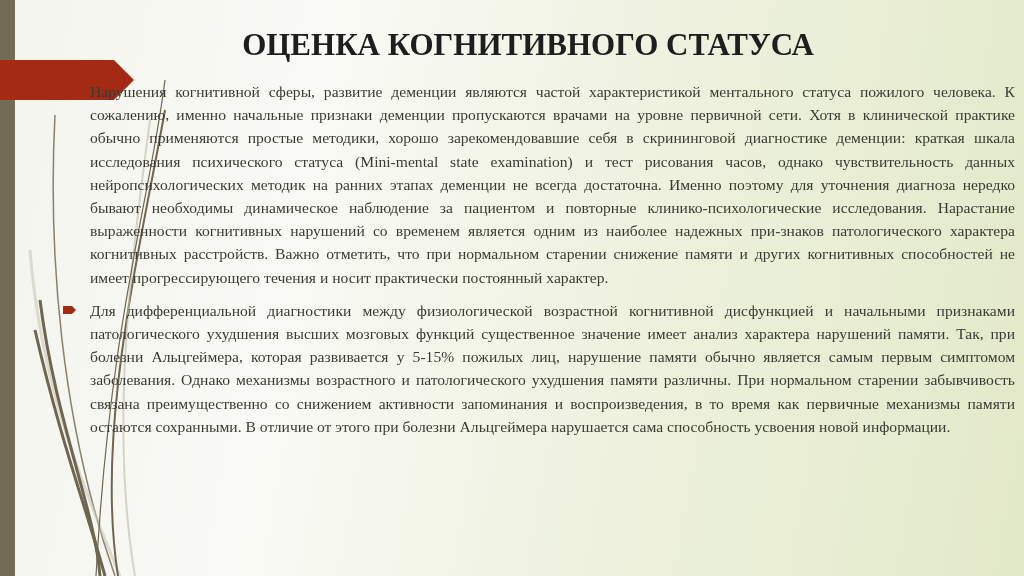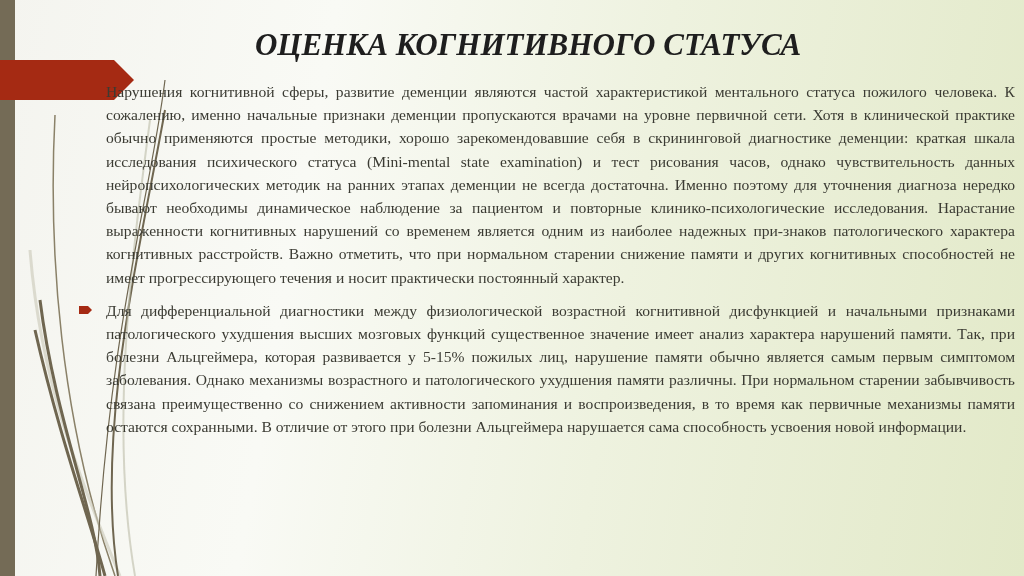--- a/index.html
+++ b/index.html
@@ -12,28 +12,28 @@
     position: absolute; left: 0; top: 0; width: 15px; height: 576px;
     background: #746b56;
   }
   .deco { position: absolute; left: 0; top: 0; width: 1024px; height: 576px; pointer-events: none; }
   .banner {
     position: absolute; left: 0; top: 60px; width: 134px; height: 40px;
   }
   .title {
     position: absolute; left: 0; right: 0; top: 6px;
     text-align: center; font-weight: bold; font-size: 31px; color: #1e1e1e;
-    padding-left: 32px; letter-spacing: 0px; font-style: italic;
+    padding-left: 32px; letter-spacing: 0px;
   }
   .content {
     position: absolute; left: 90px; top: 80px; width: 925px;
     font-size: 15.6px; line-height: 23.2px; color: #3b3b33;
     text-align: justify;
   }
-  .para { position: relative; margin: 0 0 10px 16px; }
+  .para { position: relative; margin: 0 0 10px 0; }
   .bullet {
     position: absolute; left: -27px; top: 7px; width: 13px; height: 8px;
   }
 </style>
 </head>
 <body>
 
 <div class="left-bar"></div>
 
 <svg class="deco" viewBox="0 0 1024 576">

